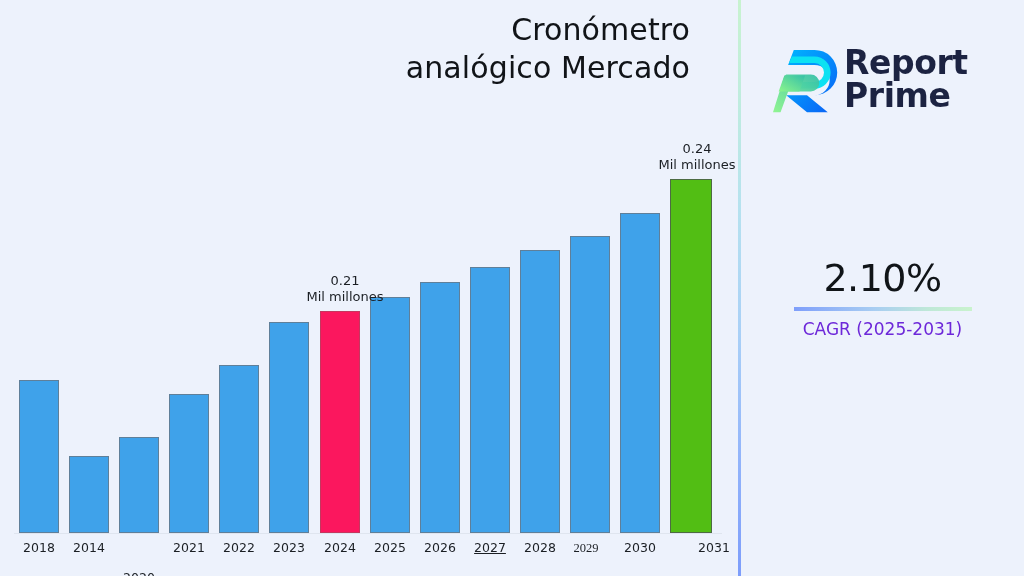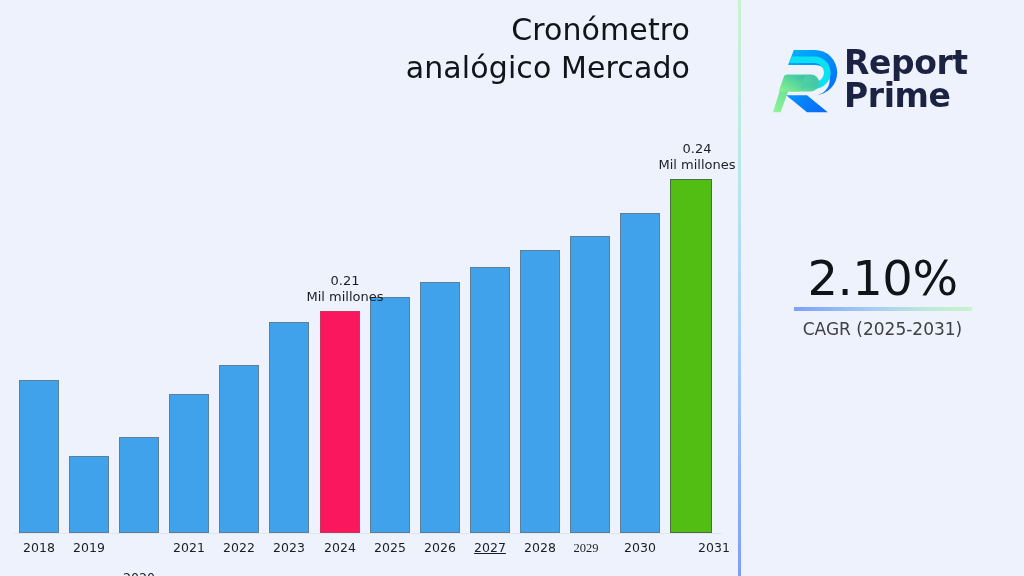--- a/index.html
+++ b/index.html
@@ -122,36 +122,36 @@
   }
 
   #cagr-block {
     position: absolute;
     left: 0;
     top: 255px;
     width: 283px;
     text-align: center;
   }
   #cagr-value {
-    font-size: 48px;
+    font-size: 38px;
     line-height: 46px;
     color: #101418;
     font-weight: 400;
     letter-spacing: -0.5px;
   }
   #cagr-rule {
     width: 178px;
     height: 4px;
     margin: 6px auto 7px auto;
     background: linear-gradient(to right, #7f9ffb 0%, #a8cdf2 45%, #bfe8d8 75%, #c9f3cd 100%);
   }
   #cagr-caption {
     font-size: 17px;
     line-height: 22px;
-    color: #404040;
+    color: #6d28d9;
   }
 </style>
 </head>
 <body>
 
 <div id="page">
 
   <div id="page-title">Cronómetro
 analógico Mercado</div>
 
@@ -168,21 +168,21 @@
         <div class="bar blue" style="left: 370px; width: 40px; height: 236px;"></div>
         <div class="bar blue" style="left: 420px; width: 40px; height: 251px;"></div>
         <div class="bar blue" style="left: 470px; width: 40px; height: 266px;"></div>
         <div class="bar blue" style="left: 520px; width: 40px; height: 283px;"></div>
         <div class="bar blue" style="left: 570px; width: 40px; height: 297px;"></div>
         <div class="bar blue" style="left: 620px; width: 40px; height: 320px;"></div>
         <div class="bar green" style="left: 670px; width: 42px; height: 354px;"></div>
       </div>
     <div id="xlabels-layer">
         <div class="x-label" style="left: 9px; width: 60px;">2018</div>
-        <div class="x-label" style="left: 59px; width: 60px;">2019</div>
+        <div class="x-label" style="left: 59px; width: 60px;">2014</div>
         <div class="x-label" style="left: 109px; width: 60px; margin-top: 30px;">2020</div>
         <div class="x-label" style="left: 159px; width: 60px;">2021</div>
         <div class="x-label" style="left: 209px; width: 60px;">2022</div>
         <div class="x-label" style="left: 259px; width: 60px;">2023</div>
         <div class="x-label" style="left: 310px; width: 60px;">2024</div>
         <div class="x-label" style="left: 360px; width: 60px;">2025</div>
         <div class="x-label" style="left: 410px; width: 60px;">2026</div>
         <div class="x-label" style="left: 460px; width: 60px; text-decoration: underline;">2027</div>
         <div class="x-label" style="left: 510px; width: 60px;">2028</div>
         <div class="x-label" style="left: 556px; width: 60px; font-family: Liberation Serif, serif;">2029</div>

